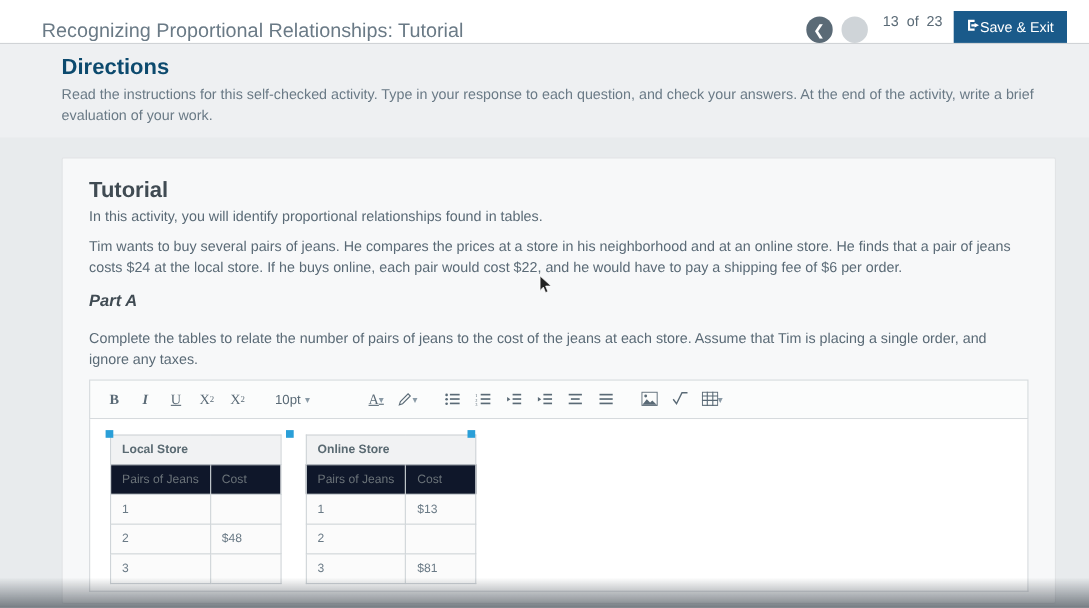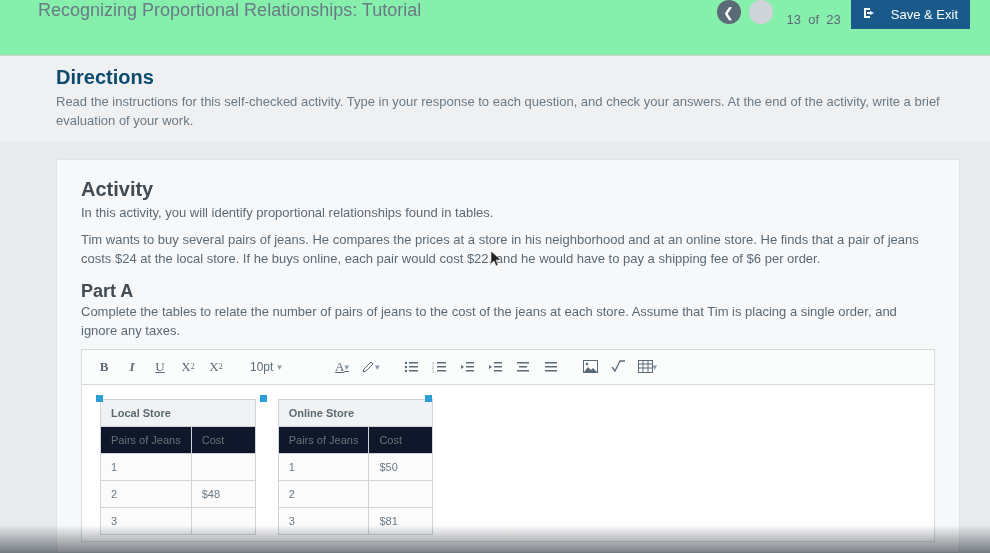--- a/index.html
+++ b/index.html
@@ -5,24 +5,24 @@
     * { box-sizing: border-box; margin: 0; padding: 0; }
     body {
       font-family: "Helvetica Neue", Arial, sans-serif;
       background: #e8ebed;
       width: 990px;
       height: 553px;
       overflow: hidden;
       color: #4a5a6a;
     }
     .topbar {
-      height: 56px;
-      background: #86efac;
+      height: 40px;
+      background: #ffffff;
       display: flex;
-      align-items: flex-start;
+      align-items: flex-end;
       padding: 0 20px 0 38px;
       border-bottom: 1px solid #d0d3d6;
     }
     .title {
       font-size: 18px;
       color: #6a7a86;
       font-weight: 300;
       flex: 1;
     }
     .circ-btn {
@@ -37,21 +37,21 @@
     .pager {
       font-size: 13px; color: #5a6a76; margin: 12px 10px;
     }
     .save-exit {
       background: #1a5a8a;
       color: #fff;
       padding: 7px 12px;
       font-size: 13px;
       display: inline-flex;
       align-items: center;
-      gap: 16px;
+      gap: 0;
       cursor: pointer;
     }
     .content {
       background: #eef0f2;
       padding: 10px 30px 10px 56px;
     }
     .dir-head {
       font-size: 20px; font-weight: 700; color: #0c4a6e; margin-bottom: 4px;
     }
     .dir-text {
@@ -67,21 +67,21 @@
     .act-head {
       font-size: 20px; font-weight: 700; color: #404b53; margin-bottom: 4px;
     }
     .act-sub {
       font-size: 13px; color: #5a6a76; margin-bottom: 10px;
     }
     .story {
       font-size: 13px; color: #5a6a76; line-height: 1.5; margin-bottom: 12px;
     }
     .part-head {
-      font-size: 18px; font-weight: 700; color: #404b53; margin-bottom: 0;
+      font-size: 15px; font-weight: 700; color: #404b53; margin-bottom: 16px; font-style: italic;
     }
     .part-text {
       font-size: 13px; color: #5a6a76; line-height: 1.5; margin-bottom: 8px;
     }
     .toolbar {
       border: 1px solid #d6dadd;
       background: #fbfcfc;
       padding: 6px 10px;
       display: flex; align-items: center; gap: 4px;
       flex-wrap: wrap;
@@ -164,21 +164,21 @@
     <span>Save &amp; Exit</span>
   </div>
 </div>
 
 <div class="content">
   <div class="dir-head">Directions</div>
   <div class="dir-text">Read the instructions for this self-checked activity. Type in your response to each question, and check your answers. At the end of the activity, write a brief evaluation of your work.</div>
 </div>
 
 <div class="panel">
-  <div class="act-head">Activity</div>
+  <div class="act-head">Tutorial</div>
   <div class="act-sub">In this activity, you will identify proportional relationships found in tables.</div>
   <div class="story">Tim wants to buy several pairs of jeans. He compares the prices at a store in his neighborhood and at an online store. He finds that a pair of jeans costs $24 at the local store. If he buys online, each pair would cost $22, and he would have to pay a shipping fee of $6 per order.</div>
   <div class="part-head">Part A</div>
   <div class="part-text">Complete the tables to relate the number of pairs of jeans to the cost of the jeans at each store. Assume that Tim is placing a single order, and ignore any taxes.</div>
 
   <div class="toolbar">
     <span class="tb-btn" style="font-weight:700;">B</span>
     <span class="tb-btn" style="font-style:italic;font-weight:700;">I</span>
     <span class="tb-btn" style="text-decoration:underline;">U</span>
     <span class="tb-btn">
@@ -315,21 +315,21 @@
         <tbody>
             <tr>
               <th class="head" colspan="2">Online Store</th>
             </tr>
         <tr>
           <th class="sub">Pairs of Jeans</th>
           <th class="sub">Cost</th>
         </tr>
         <tr>
           <td>1</td>
-          <td>$50</td>
+          <td>$13</td>
         </tr>
         <tr>
           <td>2</td>
           <td></td>
         </tr>
         <tr>
           <td>3</td>
           <td>$81</td>
         </tr>
       </tbody>

